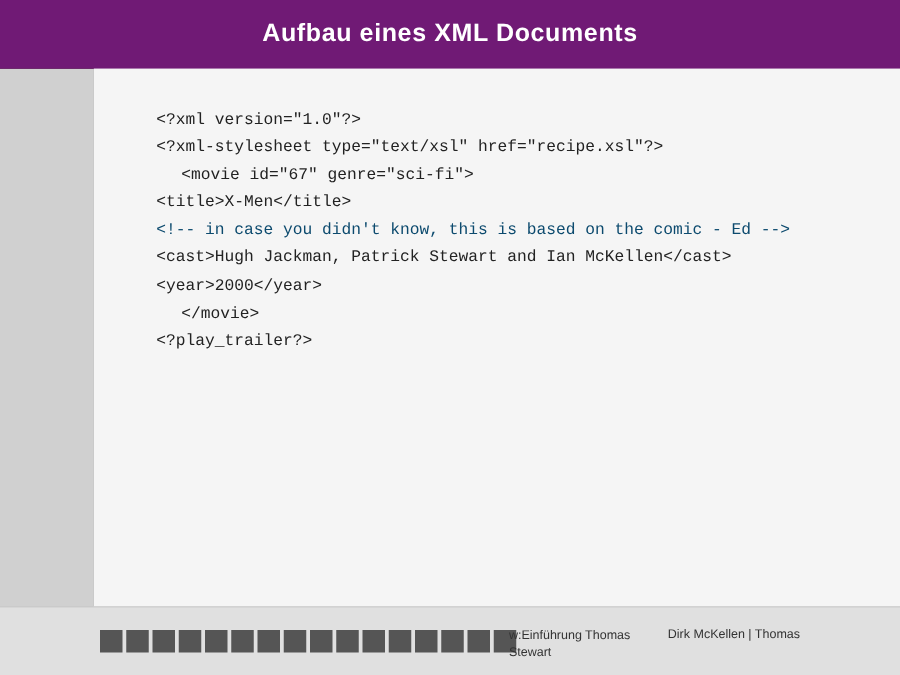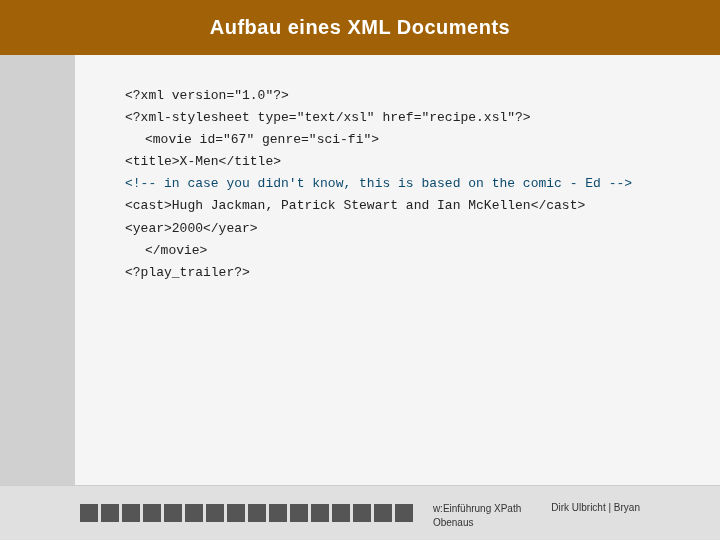--- a/index.html
+++ b/index.html
@@ -12,21 +12,21 @@
       position: relative;
     }
 
     
     .header-bar {
       position: absolute;
       top: 0;
       left: 0;
       width: 720px;
       height: 55px;
-      background: #a16207;
+      background: #701a75;
       display: flex;
       align-items: center;
       justify-content: center;
     }
 
     .header-title {
       color: #ffffff;
       font-size: 20px;
       font-weight: bold;
       letter-spacing: 0.5px;
@@ -209,18 +209,18 @@
     <div class="square-block"></div>
     <div class="square-block"></div>
     <div class="square-block"></div>
     <div class="square-block"></div>
     <div class="square-block"></div>
     <div class="square-block"></div>
   </div>
 
   <div class="bottom-footer-text">
     <div class="footer-center">
-      <span>w:Einführung XPath</span>
-      <span>Obenaus</span>
+      <span>w:Einführung Thomas</span>
+      <span>Stewart</span>
     </div>
-    <div class="footer-right">Dirk Ulbricht | Bryan</div>
+    <div class="footer-right">Dirk McKellen | Thomas</div>
   </div>
 </div>
 
 </body></html>

